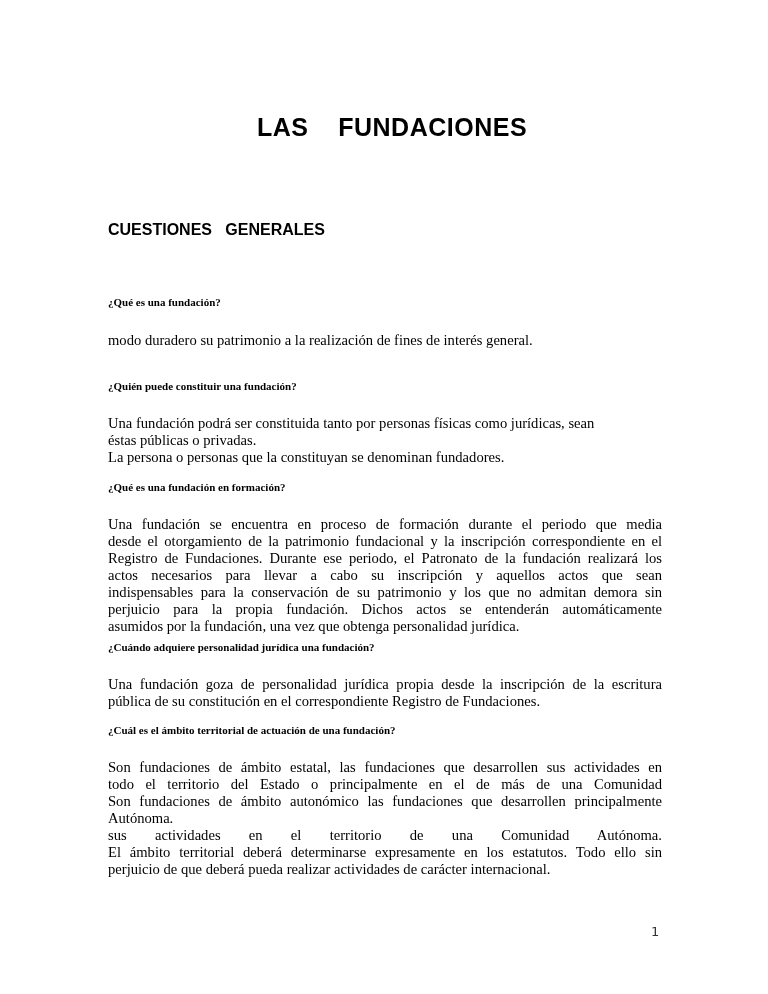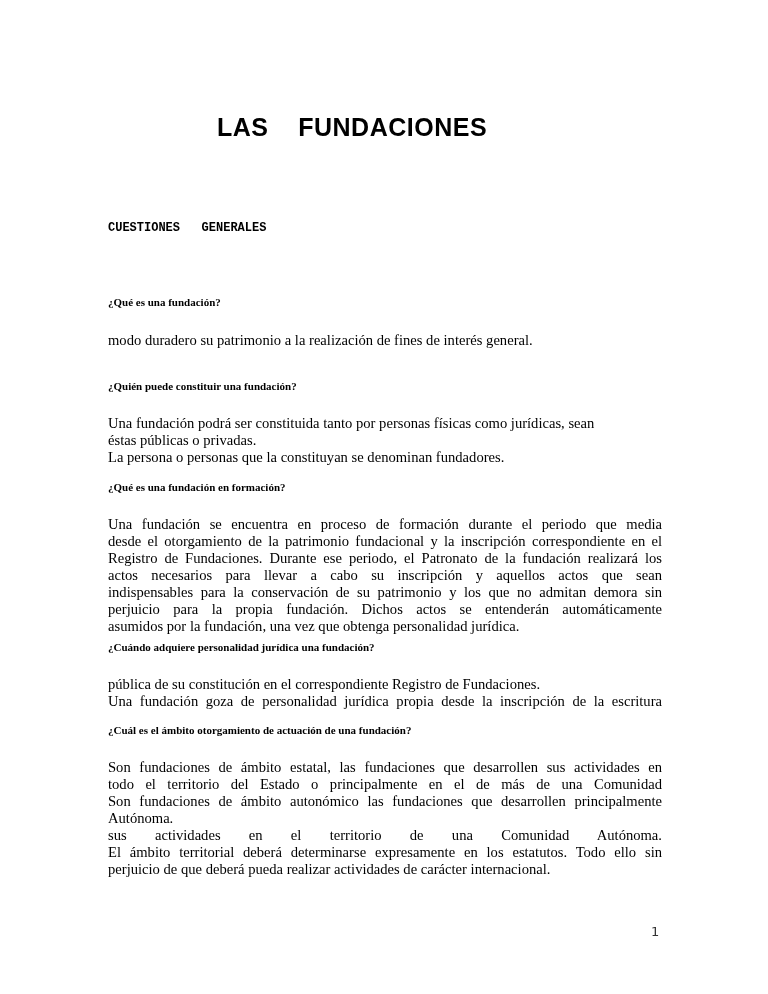--- a/index.html
+++ b/index.html
@@ -19,28 +19,29 @@
       left: 0;
       width: 704px;
       top: 113px;
       text-align: center;
       font-family: "Liberation Sans", sans-serif;
       font-weight: bold;
       font-size: 25px;
       letter-spacing: 0.5px;
       margin: 0;
       white-space: pre;
+      padding-left: 40px;
     }
     .section-heading {
       position: absolute;
       left: 108px;
       top: 221px;
-      font-family: Liberation Mono, monospace;
+      font-family: Liberation Sans, sans-serif;
       font-weight: bold;
-      font-size: 12px;
+      font-size: 16px;
       margin: 0;
       white-space: pre;
     }
     .q {
       position: absolute;
       left: 108px;
       font-family: "Liberation Serif", serif;
       font-weight: bold;
       font-size: 11px;
       margin: 0;
@@ -99,25 +100,25 @@
   <span class="line j">desde el otorgamiento de la patrimonio fundacional y la inscripción correspondiente en el</span>
   <span class="line j">Registro de Fundaciones. Durante ese periodo, el Patronato de la fundación realizará los</span>
   <span class="line j">actos necesarios para llevar a cabo su inscripción y aquellos actos que sean</span>
   <span class="line j">indispensables para la conservación de su patrimonio y los que no admitan demora sin</span>
   <span class="line j">perjuicio para la propia fundación. Dichos actos se entenderán automáticamente</span>
   <span class="line">asumidos por la fundación, una vez que obtenga personalidad jurídica.</span>
 </div>
 
 <h3 class="q" style="top:641px;">¿Cuándo adquiere personalidad jurídica una fundación?</h3>
 <div class="p" style="top:676px;">
+  <span class="line j">Una fundación goza de personalidad jurídica propia desde la inscripción de la escritura</span>
   <span class="line">pública de su constitución en el correspondiente Registro de Fundaciones.</span>
-  <span class="line j">Una fundación goza de personalidad jurídica propia desde la inscripción de la escritura</span>
 </div>
 
-<h3 class="q" style="top:724px;">¿Cuál es el ámbito otorgamiento de actuación de una fundación?</h3>
+<h3 class="q" style="top:724px;">¿Cuál es el ámbito territorial de actuación de una fundación?</h3>
 <div class="p" style="top:759px;">
   <span class="line j">Son fundaciones de ámbito estatal, las fundaciones que desarrollen sus actividades en</span>
   <span class="line j">todo el territorio del Estado o principalmente en el de más de una Comunidad</span>
   <span class="line j">Son fundaciones de ámbito autonómico las fundaciones que desarrollen principalmente</span>
   <span class="line">Autónoma.</span>
   <span class="line j">sus actividades en el territorio de una Comunidad Autónoma.</span>
   <span class="line j">El ámbito territorial deberá determinarse expresamente en los estatutos. Todo ello sin</span>
   <span class="line">perjuicio de que deberá pueda realizar actividades de carácter internacional.</span>
 </div>
 

